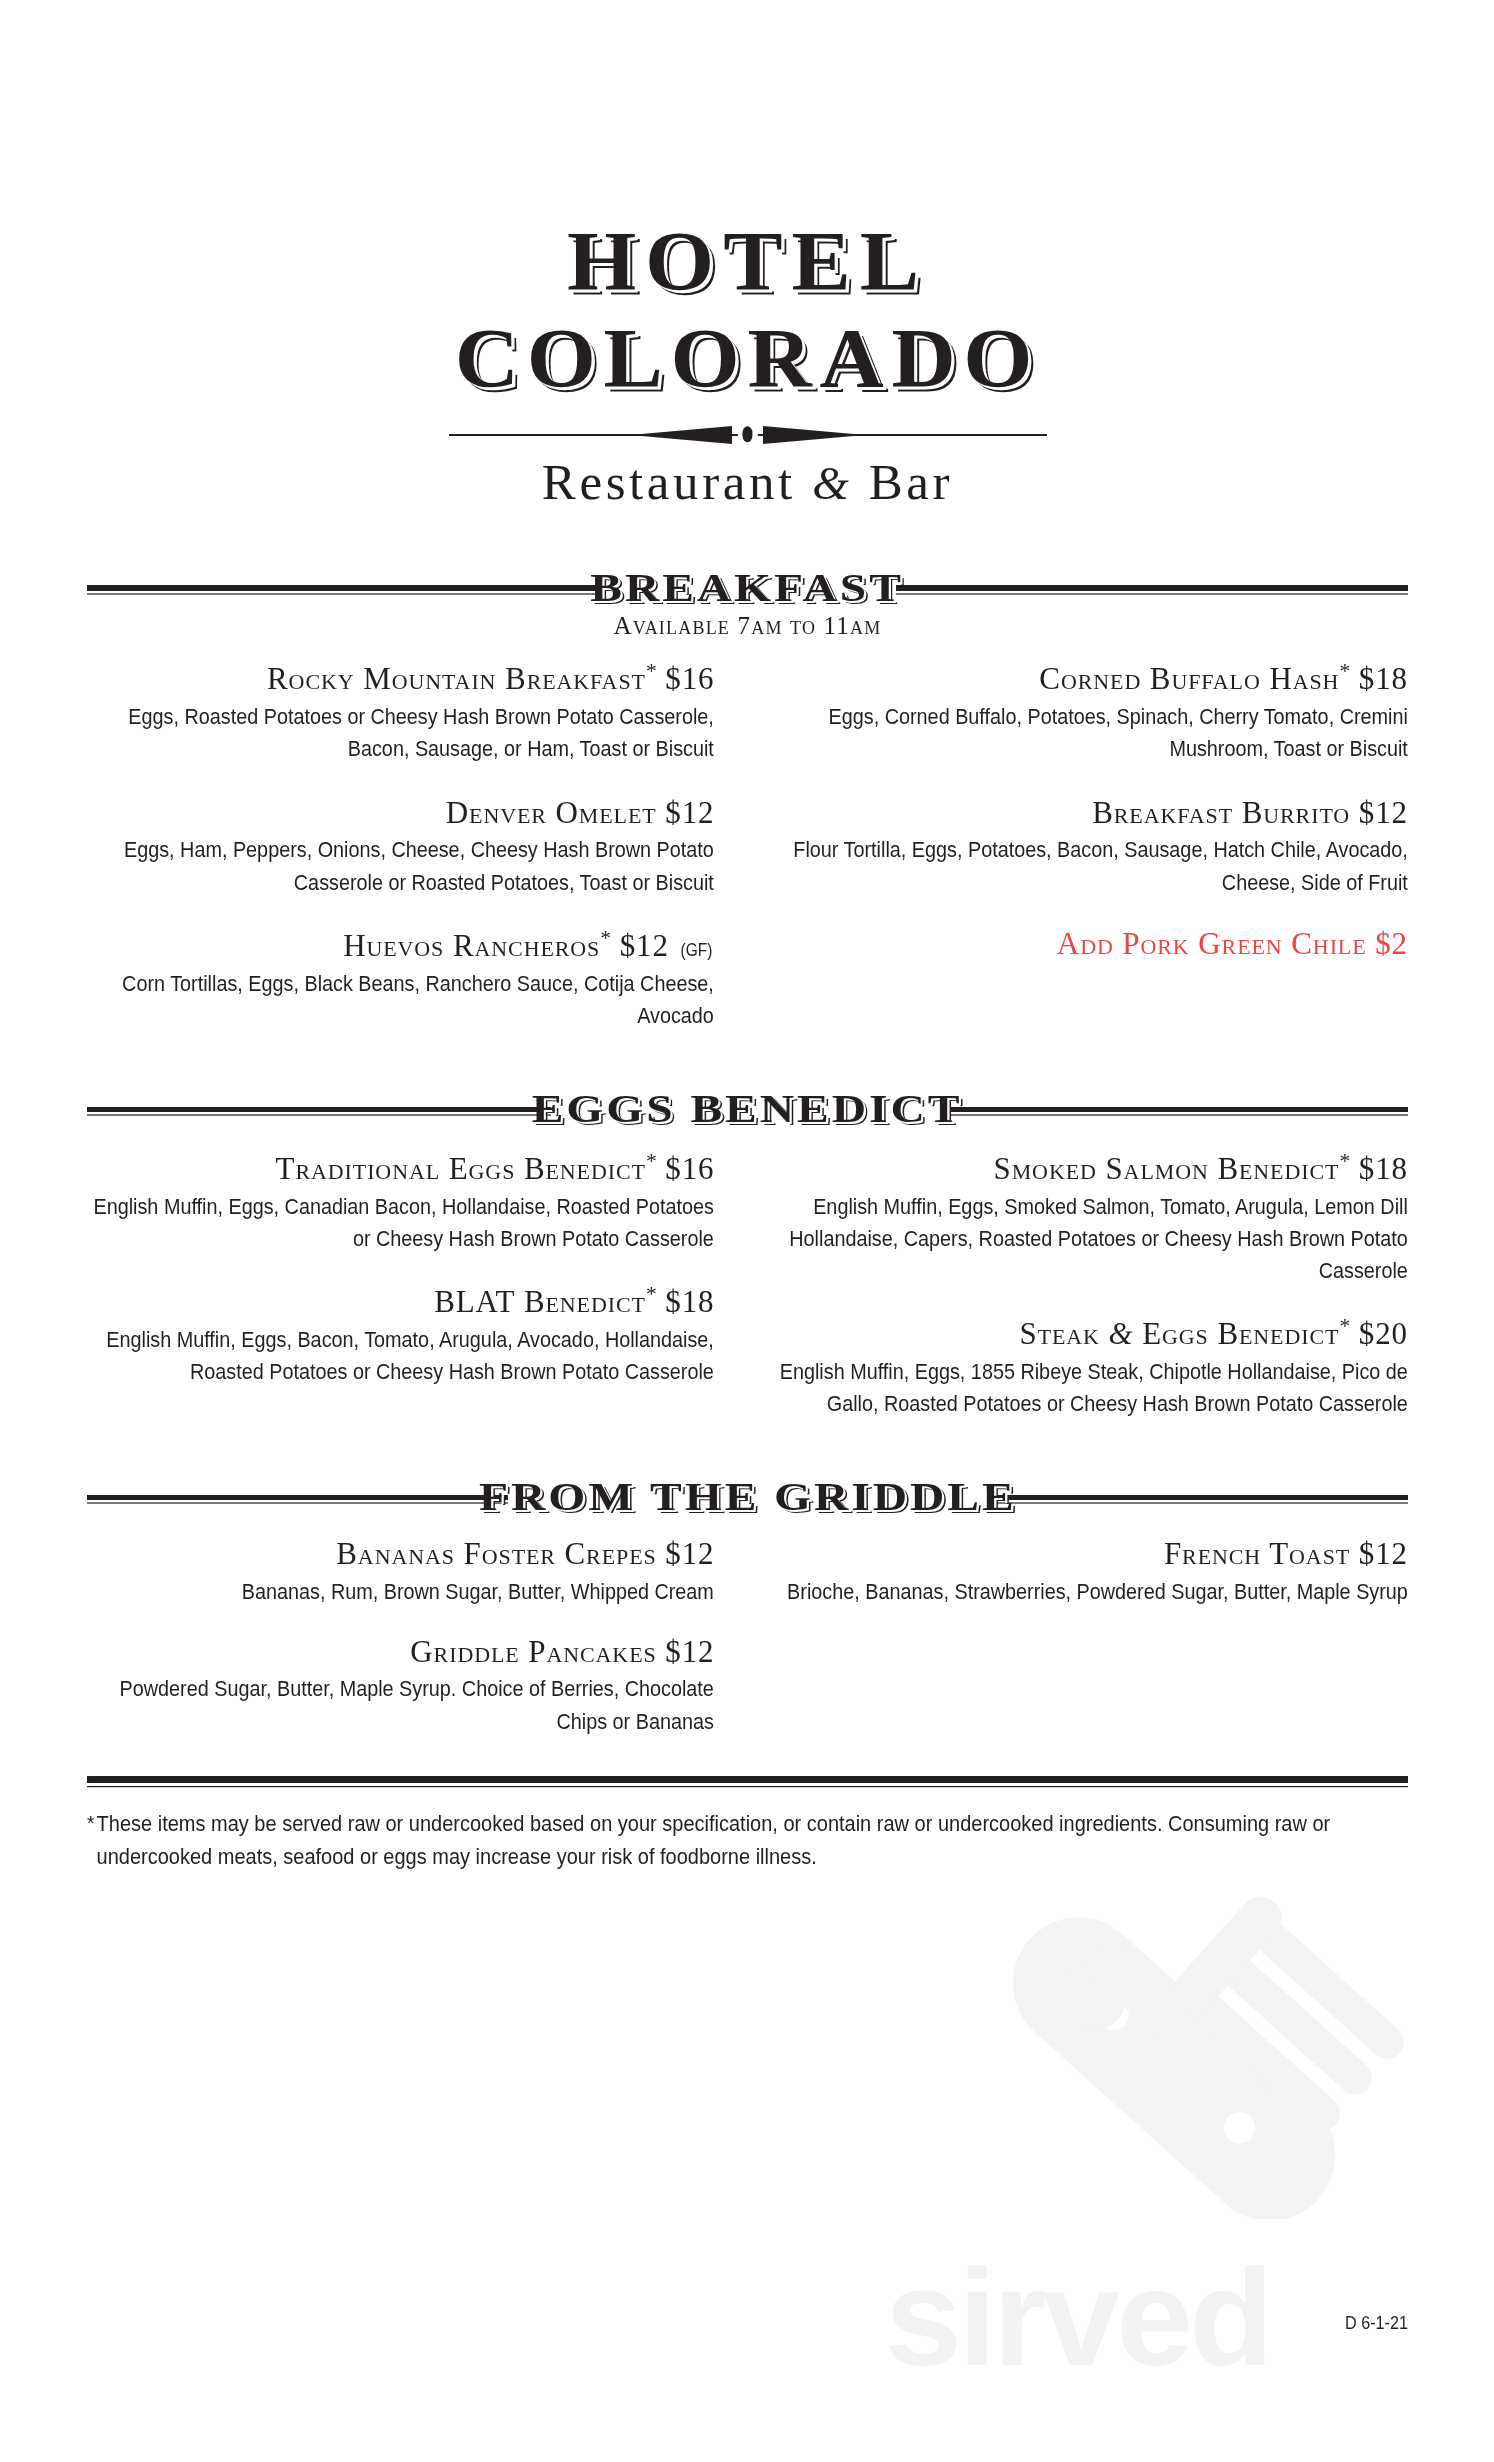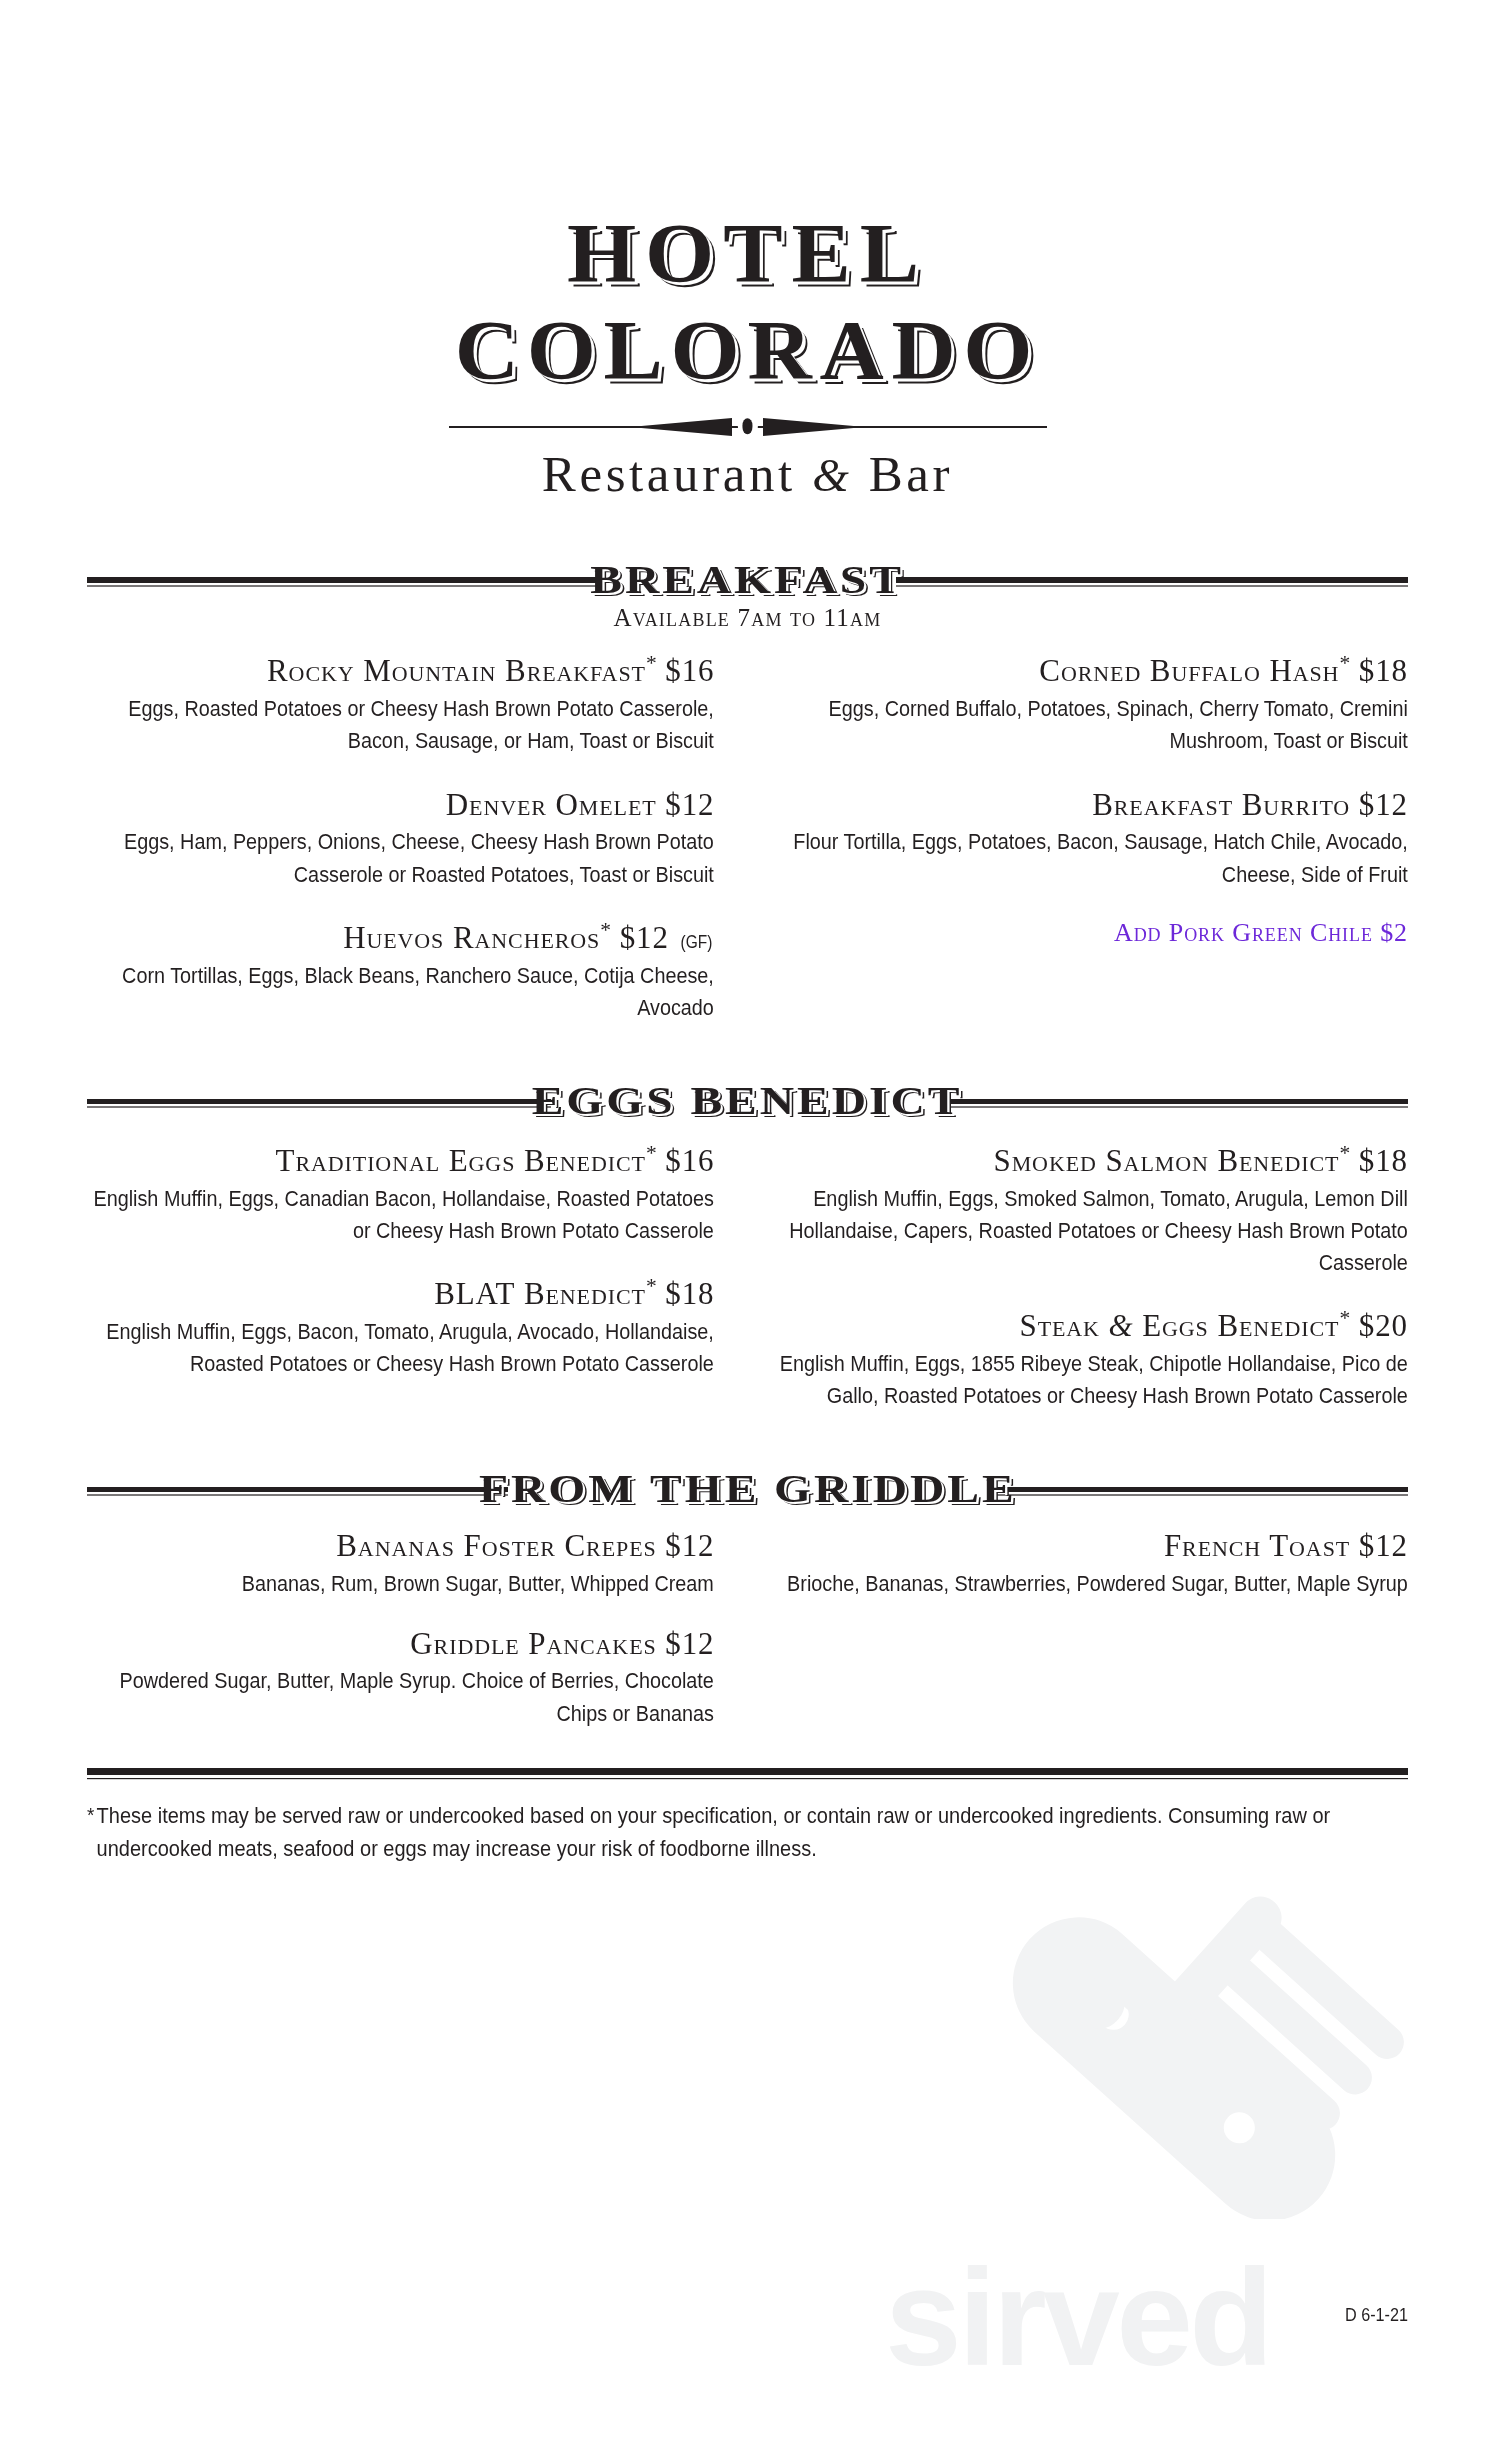--- a/index.html
+++ b/index.html
@@ -20,21 +20,21 @@
   }
   .wm-sirved{
     position:absolute; left:885px; top:2248px;
     font-family:"Liberation Sans", sans-serif;
     font-size:138px; font-weight:700; letter-spacing:-3.6px;
     color:#f1f2f3; line-height:1; pointer-events:none;
   }
 
   
   .page{ position:absolute; inset:0; }
-  .inner{ position:absolute; left:87px; top:0; width:1321px; }
+  .inner{ position:absolute; left:87px; top:8px; width:1321px; }
 
   
   .masthead{ text-align:center; padding-top:212px; }
   .logo-line{
     font-family:"Liberation Serif", serif;
     font-weight:700;
     color:#231f20;
     line-height:1;
     white-space:nowrap;
   }
@@ -167,24 +167,24 @@
     font-family:"Liberation Sans", sans-serif;
     font-size:22px;
     line-height:1.46;
     color:#231f20;
     transform:scaleX(.90);
     transform-origin:left top;
     width:111%;
   }
   .standalone{
     font-family:"Liberation Serif", serif;
-    font-size:26px;
+    font-size:31px;
     font-variant:small-caps;
     letter-spacing:0.9px;
-    color:#6d28d9;
+    color:#ef4444;
   }
 
   
   .footer-rule{
     margin-top:38px;
     height:7.8px;
     background:#231f20;
     box-shadow:0 3px 0 #ffffff, 0 4.2px 0 #231f20;
   }
   .disclaimer{

